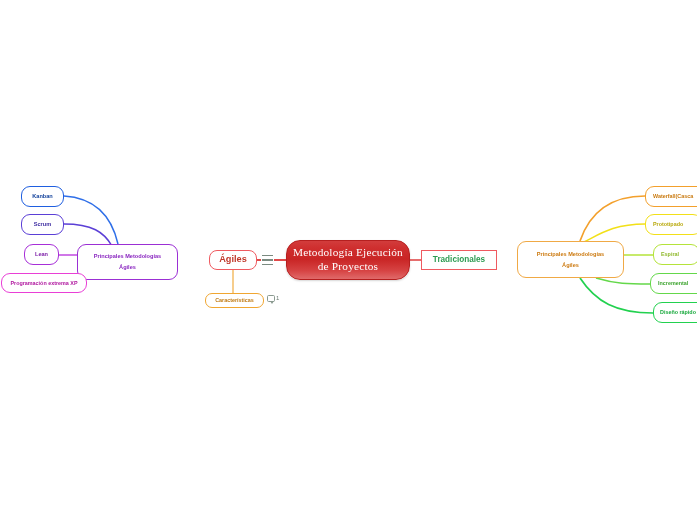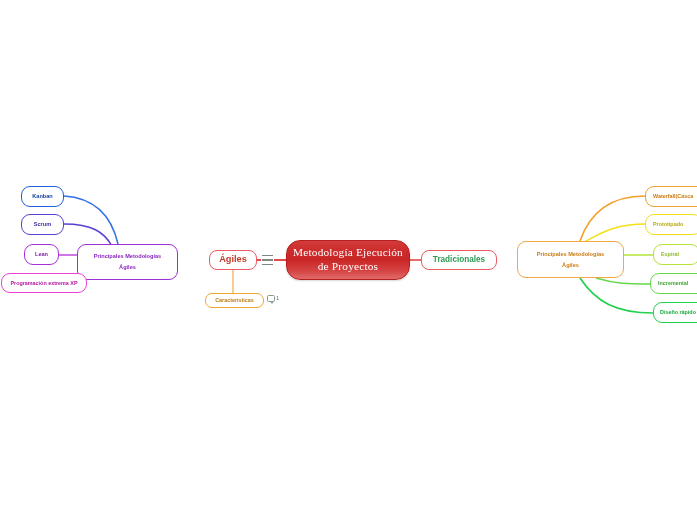--- a/index.html
+++ b/index.html
@@ -77,21 +77,21 @@
     font-weight: bold;
     border-radius: 8px;
   }
   #tradicionales-node {
     left: 421px; top: 250px;
     width: 76px; height: 20px;
     border-color: #ef5a60;
     color: #2d9b52;
     font-size: 8.2px;
     font-weight: bold;
-    border-radius: 8px;
+    border-radius: 0;
   }
   #caracteristicas-node {
     left: 205px; top: 293px;
     width: 59px; height: 15px;
     border-color: #f0a631;
     color: #c07a12;
     font-size: 5.4px;
     font-weight: bold;
     border-radius: 7px;
   }

